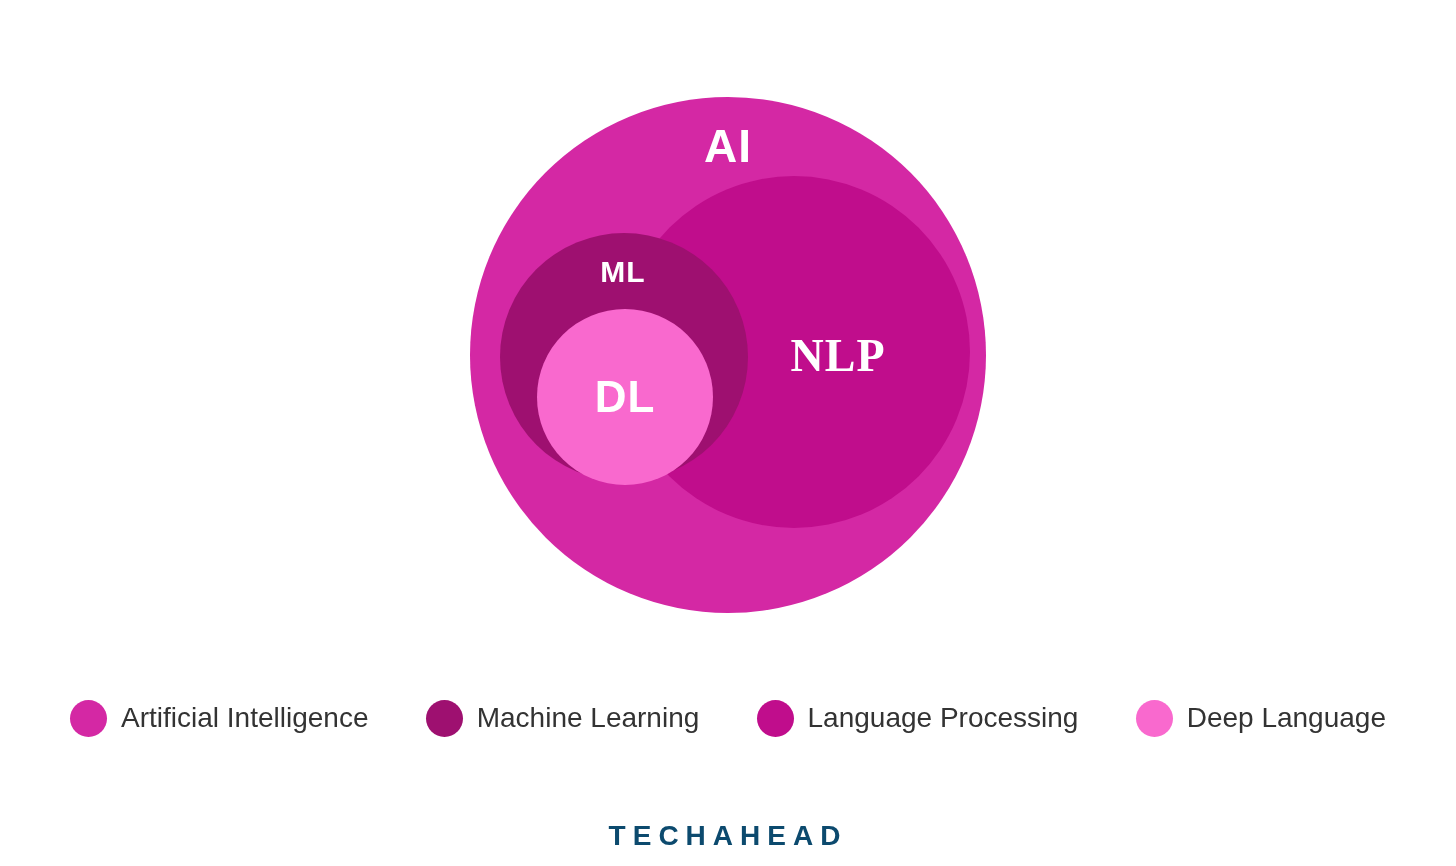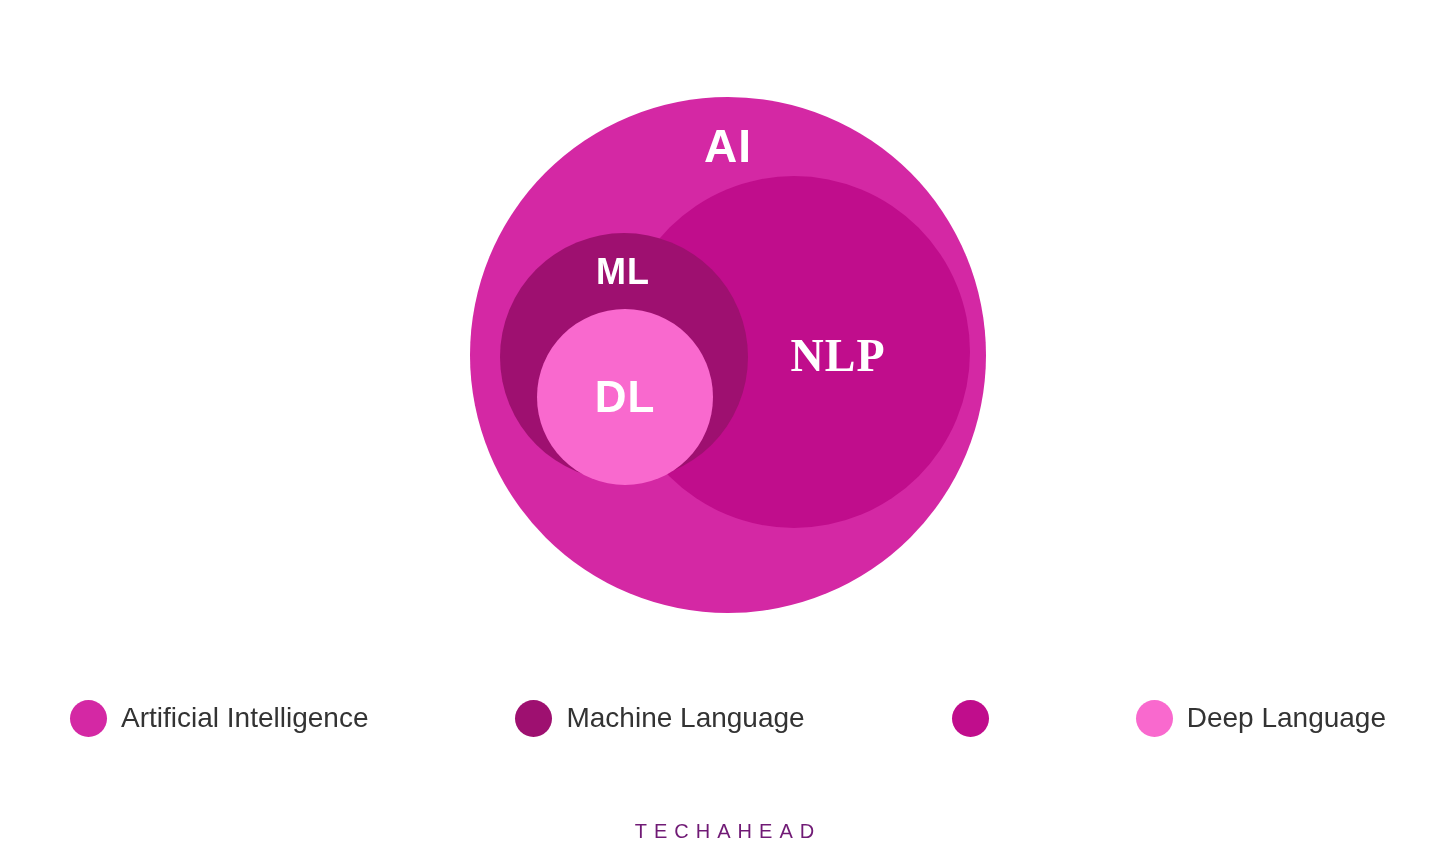--- a/index.html
+++ b/index.html
@@ -24,21 +24,21 @@
   .venn-label {
     position: absolute;
     z-index: 5;
     transform: translate(-50%, -50%);
     color: #ffffff;
     font-weight: bold;
     letter-spacing: 1px;
     white-space: nowrap;
   }
   .label-ai  { left: 728px; top: 146px; font-size: 46px; }
-  .label-ml  { left: 623px; top: 272px; font-size: 36px; }
+  .label-ml  { left: 623px; top: 272px; font-size: 30px; }
   .label-nlp { left: 838px; top: 355px; font-size: 46px; font-family: Liberation Serif, serif; }
   .label-dl  { left: 625px; top: 397px; font-size: 44px; }
 
   
   .legend {
     position: absolute;
     left: 70px;
     right: 70px;
     top: 694px;
     height: 48px;
@@ -59,24 +59,24 @@
   
   .footer {
     position: absolute;
     left: 0; right: 0;
     top: 820px;
     text-align: center;
     z-index: 6;
   }
   .brand {
     display: inline-block;
-    font-size: 20px;
-    font-weight: normal;
+    font-size: 28px;
+    font-weight: bold;
     letter-spacing: 7px;
-    color: #701a75;
+    color: #0c4a6e;
   }
 </style>
 </head>
 <body>
 
 <div class="stage">
 
   <div class="circle circle-ai" style="background-color: rgb(212, 40, 164);"></div>
   <div class="circle circle-nlp" style="background-color: rgb(192, 13, 140);"></div>
   <div class="circle circle-ml" style="background-color: rgb(158, 16, 112);"></div>
@@ -87,24 +87,25 @@
   <span class="venn-label label-ml">ML</span>
   <span class="venn-label label-dl">DL</span>
 
   <div class="legend">
     <div class="legend-item">
       <span class="legend-dot" style="background-color: rgb(212, 40, 164);"></span>
       <span class="legend-label">Artificial Intelligence</span>
     </div>
     <div class="legend-item">
       <span class="legend-dot" style="background-color: rgb(158, 16, 112);"></span>
-      <span class="legend-label">Machine Language</span>
+      <span class="legend-label">Machine Learning</span>
     </div>
     <div class="legend-item">
       <span class="legend-dot" style="background-color: rgb(192, 13, 140);"></span>
+      <span class="legend-label">Language Processing</span>
     </div>
     <div class="legend-item">
       <span class="legend-dot" style="background-color: rgb(249, 105, 206);"></span>
       <span class="legend-label">Deep Language</span>
     </div>
   </div>
 
   <div class="footer">
     <span class="brand">TECHAHEAD</span>
   </div>

